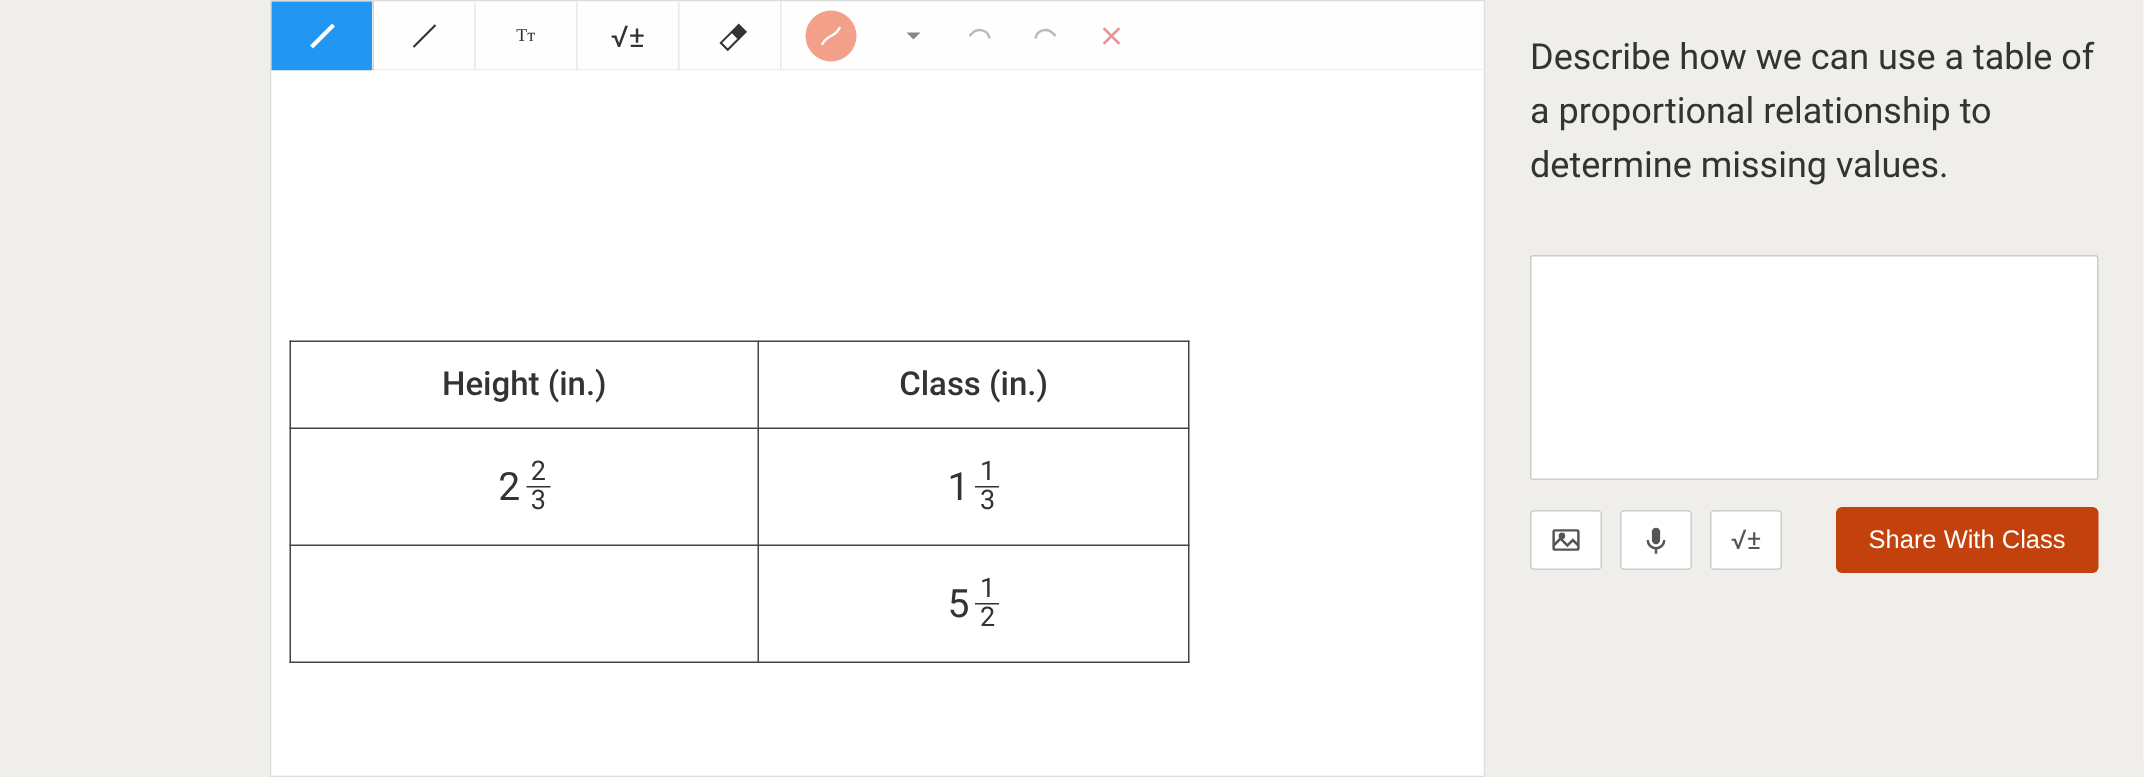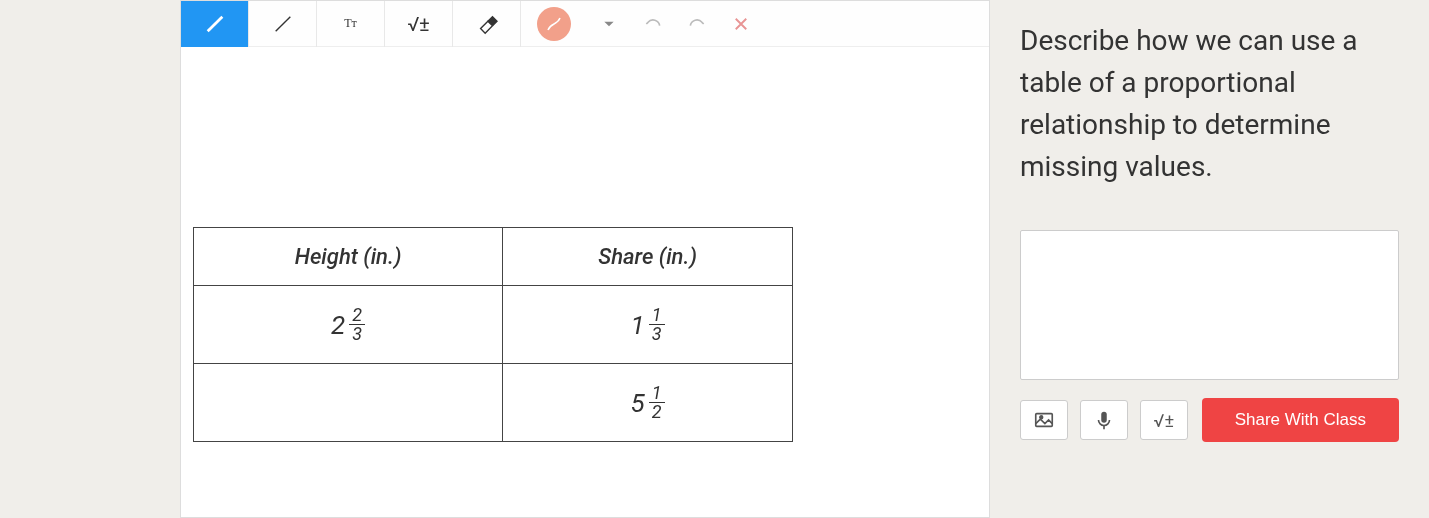--- a/index.html
+++ b/index.html
@@ -76,21 +76,20 @@
       right: 0;
       bottom: 0;
       background: #fff;
     }
     .data-table {
       position: absolute;
       top: 180px;
       left: 12px;
       width: 600px;
       border-collapse: collapse;
-      font-style: italic;
     }
     .data-table th, .data-table td {
       border: 1.5px solid #444;
       text-align: center;
       padding: 20px 10px;
       font-weight: 400;
       font-size: 22px;
       color: #333;
     }
     .data-table th {
@@ -103,21 +102,21 @@
     .frac .num { border-bottom: 1.5px solid #333; padding: 0 3px; }
     .frac .den { padding: 0 3px; }
 
     .right-panel {
       flex: 1;
       padding: 20px 30px 0 30px;
       display: flex;
       flex-direction: column;
     }
     .prompt-text {
-      font-size: 28px;
+      font-size: 24px;
       line-height: 1.5;
       color: #333;
       margin-bottom: 24px;
     }
     .prompt-text p { margin-bottom: 18px; }
     .response-box {
       width: 100%;
       height: 150px;
       border: 1px solid #ccc;
       background: #fff;
@@ -139,24 +138,24 @@
       display: flex;
       align-items: center;
       justify-content: center;
       cursor: pointer;
       font-size: 18px;
       color: #555;
       border-radius: 3px;
     }
     .share-btn {
       margin-left: auto;
-      background: #ef4444;
+      background: #c2410c;
       color: #fff;
       border: none;
-      padding: 12px 33px;
+      padding: 12px 22px;
       font-size: 17px;
       border-radius: 4px;
       cursor: pointer;
     }
     .icon-svg { width: 22px; height: 22px; }
   </style>
 </head>
 <body>
 
 <div class="container">
@@ -209,21 +208,21 @@
             <path d="M5 5 L19 19 M19 5 L5 19"></path>
           </svg>
       </div>
     </div>
 
     <div class="whiteboard-area">
       <table class="data-table">
         <thead>
           <tr>
             <th>Height (in.)</th>
-            <th>Share (in.)</th>
+            <th>Class (in.)</th>
           </tr>
         </thead>
         <tbody>
           <tr>
             <td>
               <span class="mixed">
                 <span class="whole">2</span>
                 <span class="frac">
                   <span class="num">2</span>
                   <span class="den">3</span>

